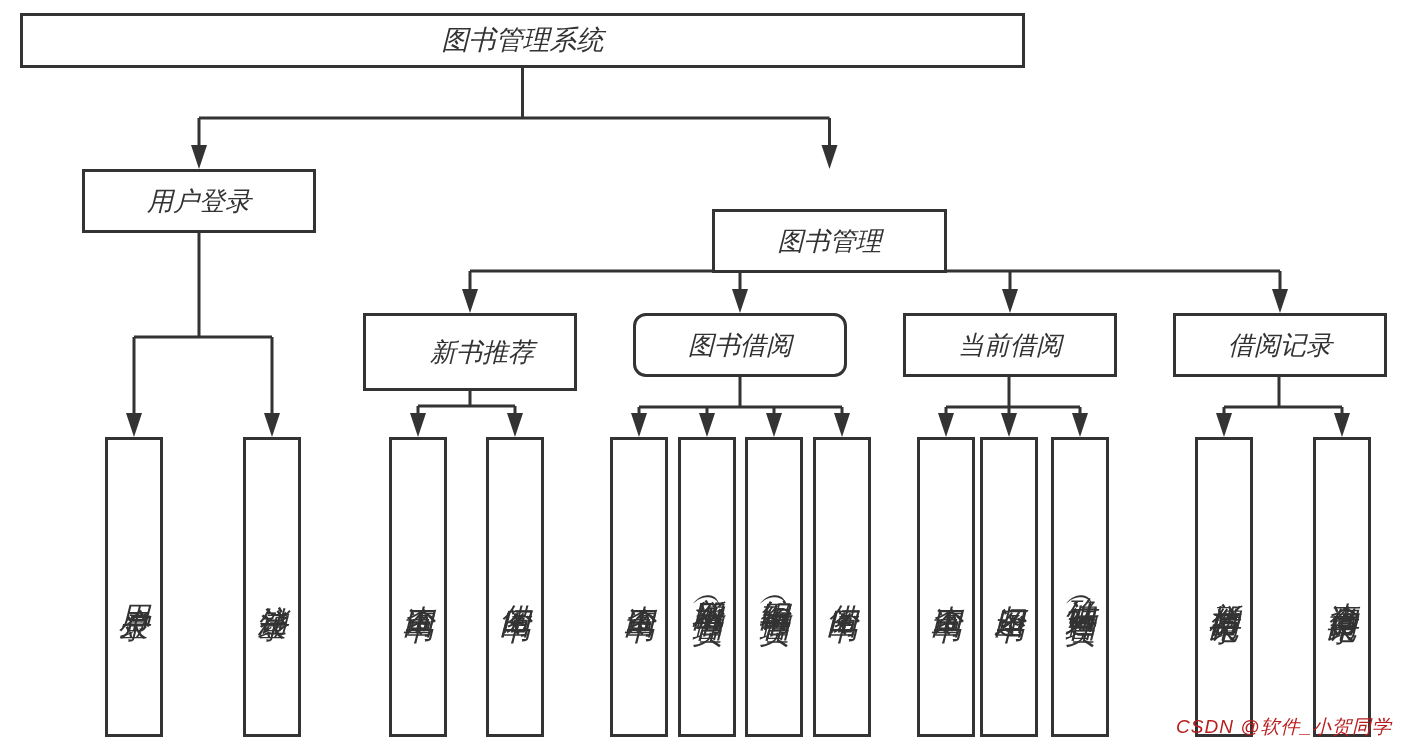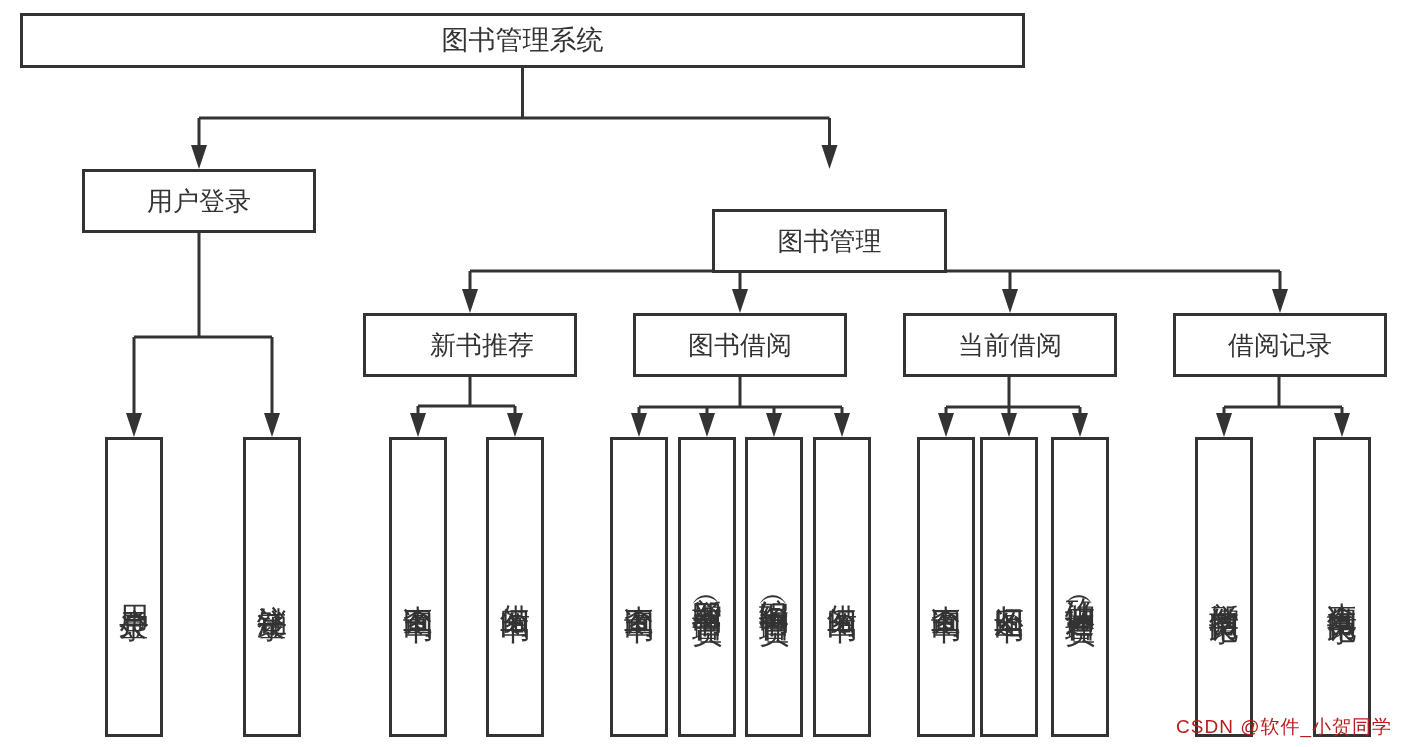--- a/index.html
+++ b/index.html
@@ -4,42 +4,43 @@
 <style>
   * { box-sizing: border-box; }
   html, body { margin: 0; padding: 0; background: #ffffff; }
   .canvas {
     position: relative;
     width: 1405px;
     height: 747px;
     background: #ffffff;
     font-family: "Liberation Sans", "DejaVu Sans", sans-serif;
     overflow: hidden;
+    font-style: italic;
   }
   svg.connectors {
     position: absolute;
     left: 0; top: 0;
     width: 1405px; height: 747px;
   }
   .node {
     position: absolute;
     border: 3px solid #333333;
     background: #ffffff;
     display: flex;
     align-items: center;
     justify-content: center;
     color: #333333;
     line-height: 1;
   }
   .hnode { font-size: 26px; }
   .n-root { left: 20px; top: 13px; width: 1005px; height: 55px; font-size: 27px; }
   .n-l2-user  { left: 82px;  top: 169px; width: 234px; height: 64px; }
   .n-l2-book  { left: 712px; top: 169px; width: 235px; height: 64px; margin-top: 40px; }
-  .n-l3-1 { left: 363px;  top: 313px; width: 214px; height: 64px; padding-left: 24px; }
-  .n-l3-2 { left: 633px;  top: 313px; width: 214px; height: 64px; }
+  .n-l3-1 { left: 363px;  top: 313px; width: 214px; height: 78px; padding-left: 24px; }
+  .n-l3-2 { left: 633px;  top: 313px; width: 214px; height: 64px; border-radius: 13px; }
   .n-l3-3 { left: 903px;  top: 313px; width: 214px; height: 64px; }
   .n-l3-4 { left: 1173px; top: 313px; width: 214px; height: 64px; }
   .vnode { top: 437px; width: 58px; height: 300px; font-size: 30px; }
   .vnode span {
     writing-mode: vertical-lr;
     text-orientation: mixed;
     letter-spacing: 3px;
     line-height: 1;
   }
   .v1  { left: 105px; }

